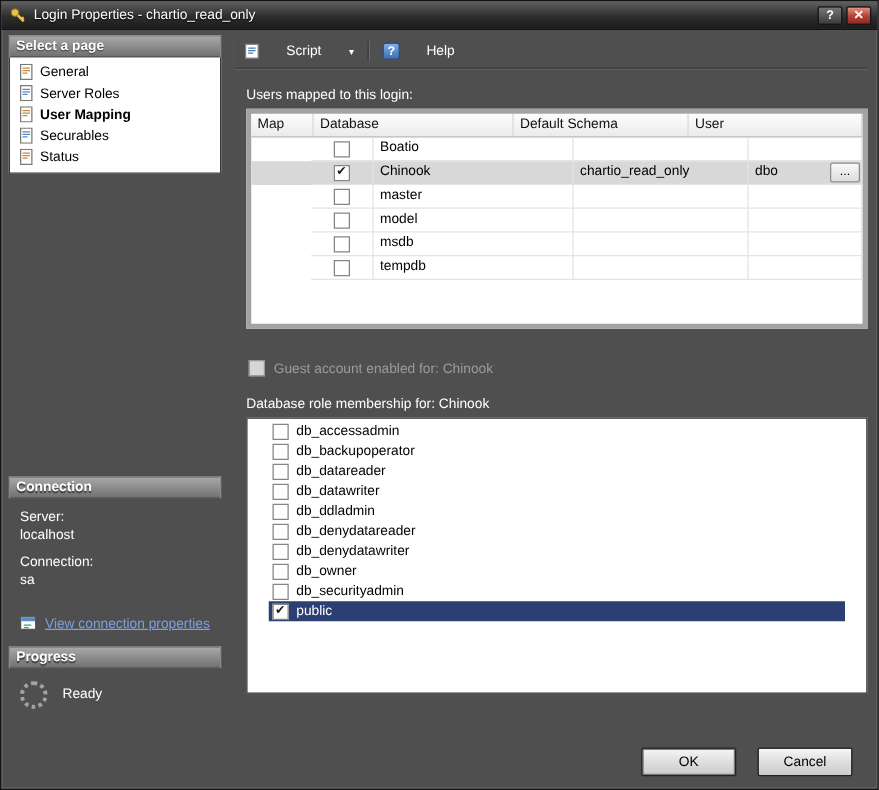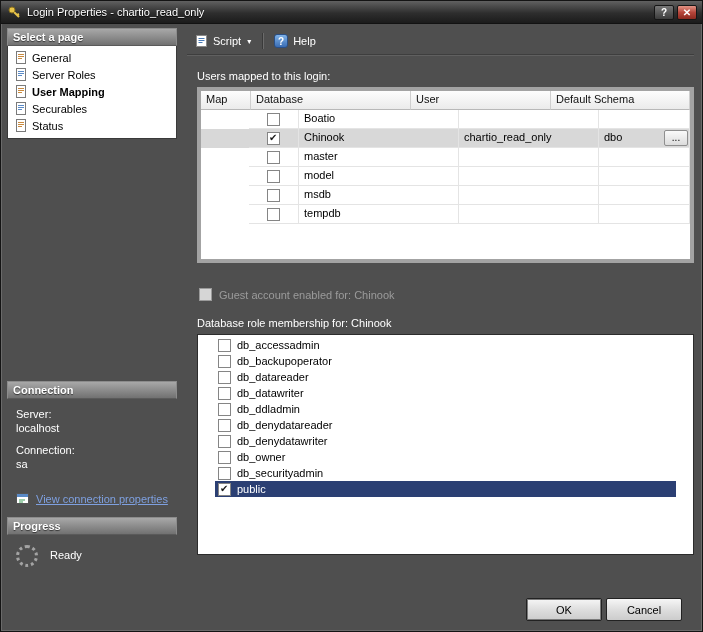--- a/index.html
+++ b/index.html
@@ -41,21 +41,21 @@
 
   .progress-panel { padding:10px 4px 12px 9px; display:flex; align-items:flex-start; gap:12px; }
   .spinner { width:22px; height:22px; border:3px dotted #d0d0d0; border-radius:50%; opacity:.65; flex:none; }
   .progress-text { margin-top:4px; }
 
   .sb-gap { height:242px; }
 
   
   .toolbar { height:27px; display:flex; align-items:center; gap:2px; padding:0 2px;
              border-bottom:1px solid #3e3e3e; box-shadow:0 1px 0 #606060; margin-bottom:6px; }
-  .tool-btn { display:flex; align-items:center; gap:5px; color:#fff; padding:3px 6px; border-radius:2px; cursor:default;text-align:right; }
+  .tool-btn { display:flex; align-items:center; gap:21px; color:#fff; padding:3px 6px; border-radius:2px; cursor:default;text-align:right; }
   .caret { font-size:8px; margin-left:1px; }
   .tool-sep { width:1px; height:16px; background:#3a3a3a; box-shadow:1px 0 0 #6b6b6b; margin:0 3px; }
   .help-glyph { width:14px; height:14px; background:linear-gradient(#7fb2e8,#3a6db4);
                 border:1px solid #2a4f86; border-radius:3px; color:#fff; font-weight:bold;
                 font-size:10px; display:flex; align-items:center; justify-content:center; }
 
   
   .group-label { margin:9px 0 5px 10px; }
   .map-table { background:#fff; border:4px solid #a3a3a3; height:176px; color:#000; margin-left:10px; overflow:hidden; }
   .t-header { display:grid; grid-template-columns:50px 160px 140px 1fr; height:19px; }
@@ -79,21 +79,21 @@
 
   
   .guest-row { display:flex; align-items:center; gap:7px; margin:25px 0 0 12px; color:#9b9b9b; }
   .role-label-head { margin:16px 0 5px 10px; }
   .role-list { background:#fff; border:1px solid #2c2c2c; height:221px; color:#000;
                margin-left:10px; padding:2px 17px; overflow:hidden; }
   .role-item { display:flex; align-items:center; gap:6px; height:16px; padding:0 3px; }
   .role-item[data-selected="true"] { background:#2b3f73; color:#fff; }
 
   
-  .footer { position:absolute; right:20px; bottom:10px; display:flex; gap:4px; }
+  .footer { position:absolute; right:20px; bottom:10px; display:flex; gap:17px; }
   .btn { width:76px; height:23px; background:linear-gradient(#f6f6f6,#dedede 50%,#cccccc);
          border:1px solid #222; border-radius:2px; color:#000; font-family:"Liberation Sans",sans-serif;
          font-size:11px; cursor:default; }
   .btn.default { box-shadow:0 0 0 1px #7a7a7a inset; }
 </style>
 </head>
 <body>
 
 <div class="window">
 
@@ -208,22 +208,22 @@
           <span>Help</span>
         </div>
       </div>
 
       <div class="group-label">Users mapped to this login:</div>
 
       <div class="map-table">
         <div class="t-header">
           <div class="hcell">Map</div>
           <div class="hcell">Database</div>
+          <div class="hcell">Default Schema</div>
           <div class="hcell">User</div>
-          <div class="hcell">Default Schema</div>
         </div>
 
         <div class="t-row" data-selected="false">
           <div class="cell c-map">
               <span class="cb" data-checked="false"></span>
             </div>
           <div class="cell">Boatio</div>
           <div class="cell"></div>
           <div class="cell"></div>
         </div>

